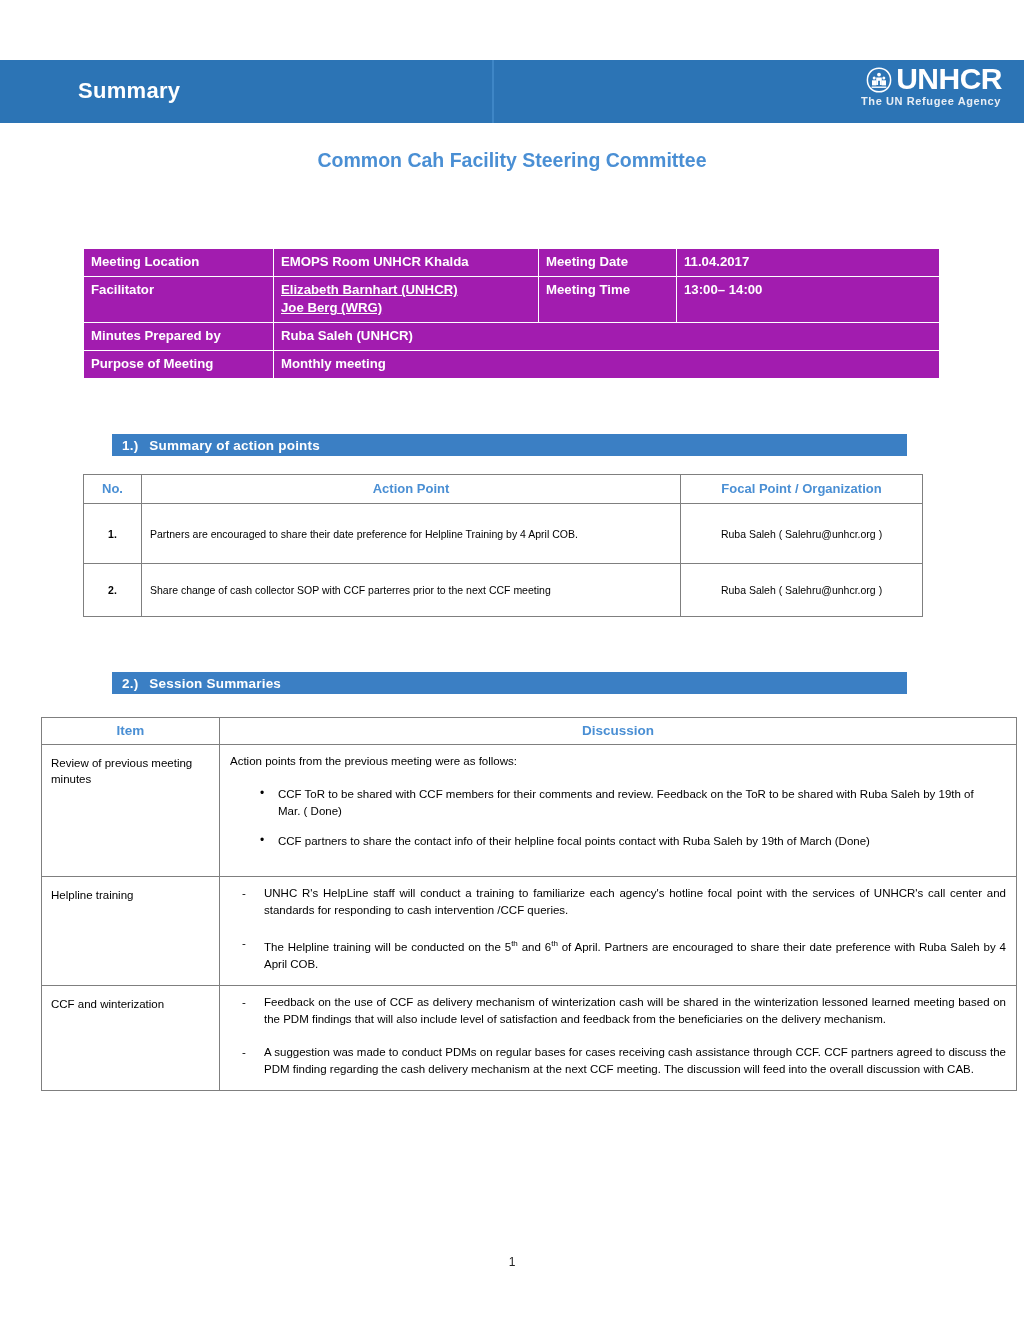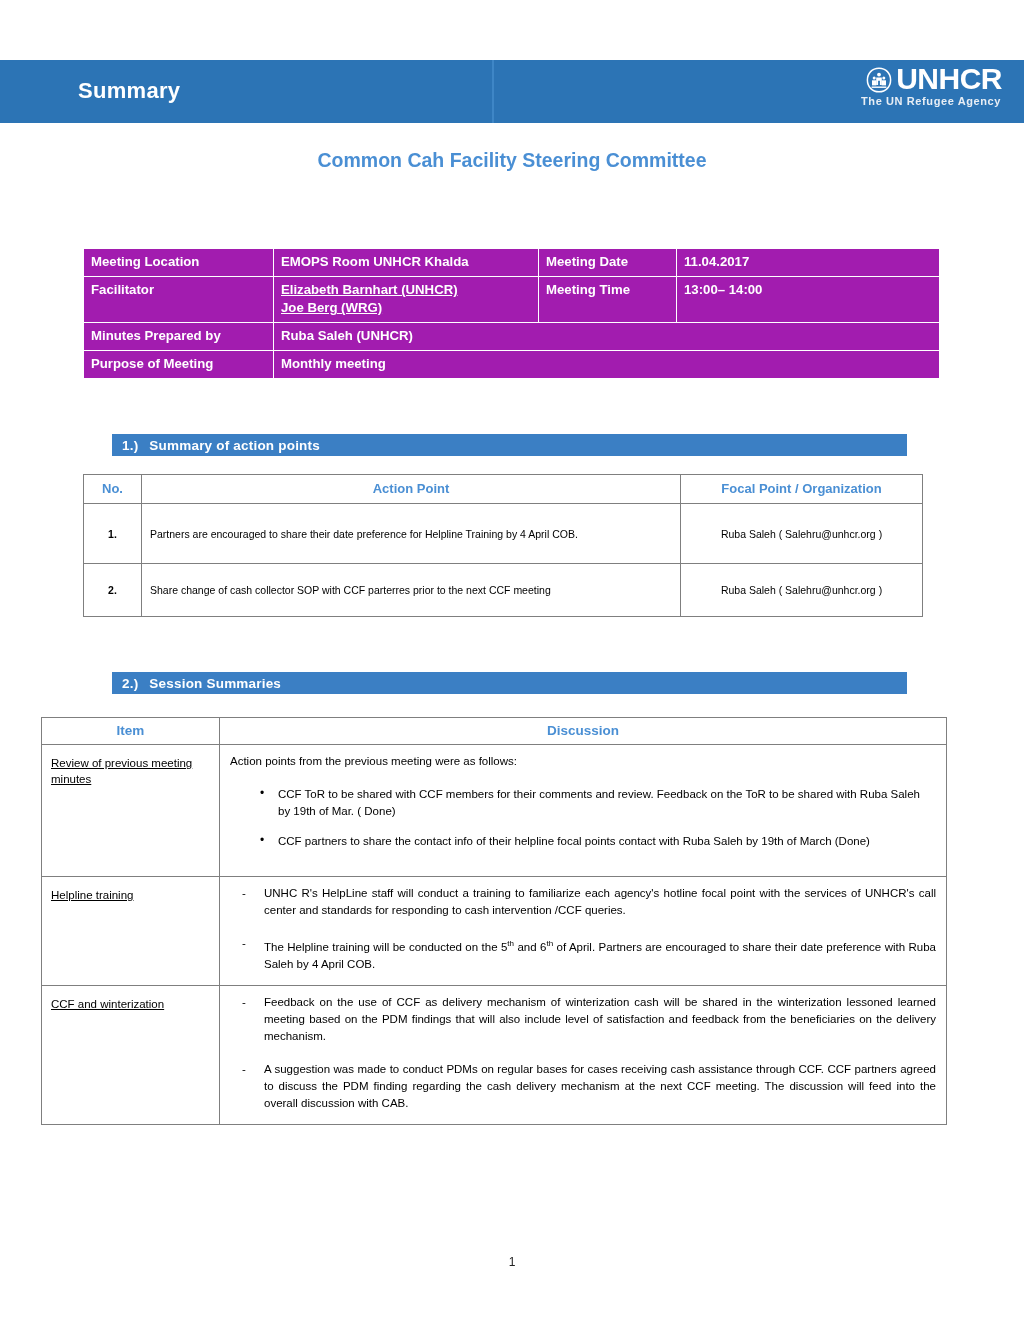--- a/index.html
+++ b/index.html
@@ -168,42 +168,41 @@
   }
   .ap-fp { text-align: center; font-size: 11px; }
   .ap-row-1 td { height: 45px; }
   .ap-row-2 td { height: 38px; }
 
   
   .ss-table {
     position: absolute;
     left: 41px;
     top: 717px;
-    width: 906px;
+    width: 976px;
     border-collapse: collapse;
     table-layout: fixed;
     border-radius: 22px;
   }
   .ss-table th, .ss-table td {
     border: 1px solid #7f7f7f;
     background: #ffffff;
   }
   .ss-table th {
     color: #4a8fd4;
     font-size: 13.5px;
     font-weight: bold;
     padding: 5px 4px 6px 4px;
   }
   .ss-col-item { width: 178px; }
   .ss-table td.item-cell {
     font-size: 11.5px;
     padding: 10px 10px 10px 9px;
     vertical-align: top;
     line-height: 16px;
-    text-decoration: underline;
   }
   .ss-table td.disc-cell {
     font-size: 11.5px;
     padding: 8px 10px 10px 10px;
     vertical-align: top;
     line-height: 17px;
   }
   .intro-line { margin: 0 0 4px 0; }
   ul.bullets {
     margin: 16px;

